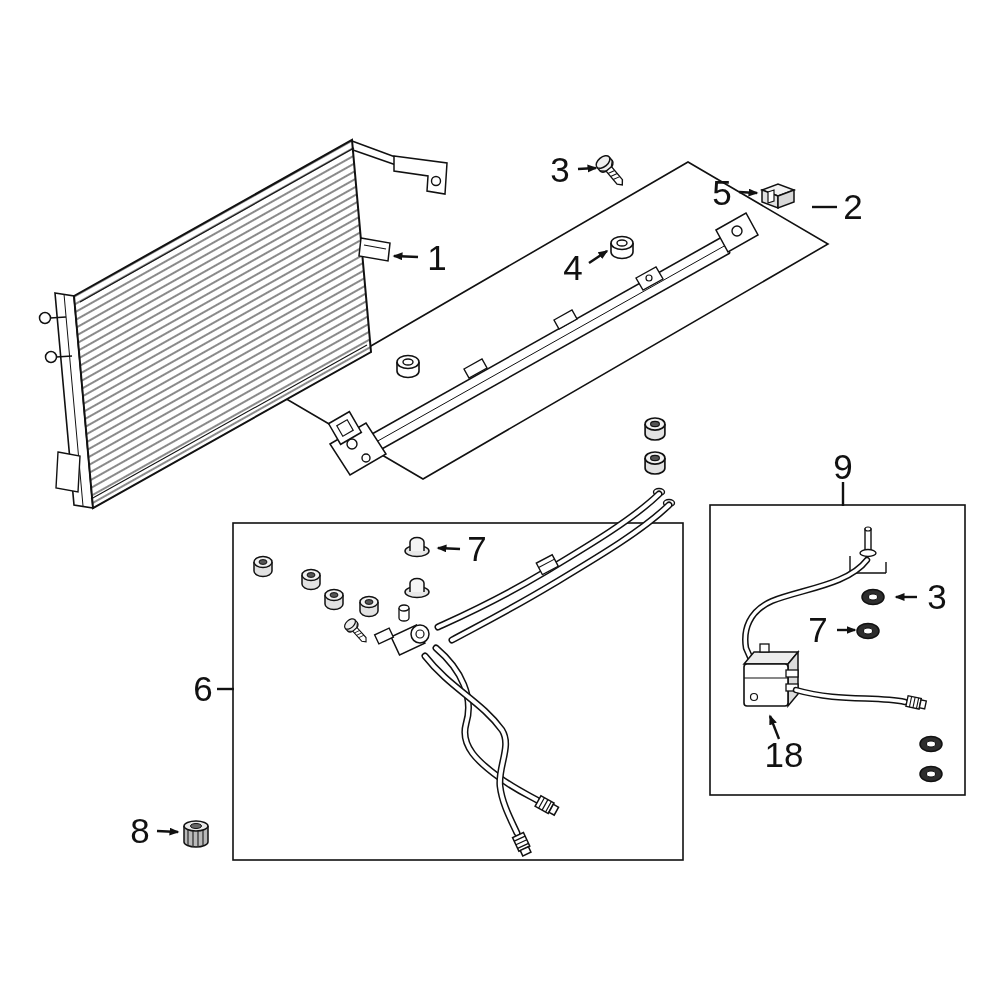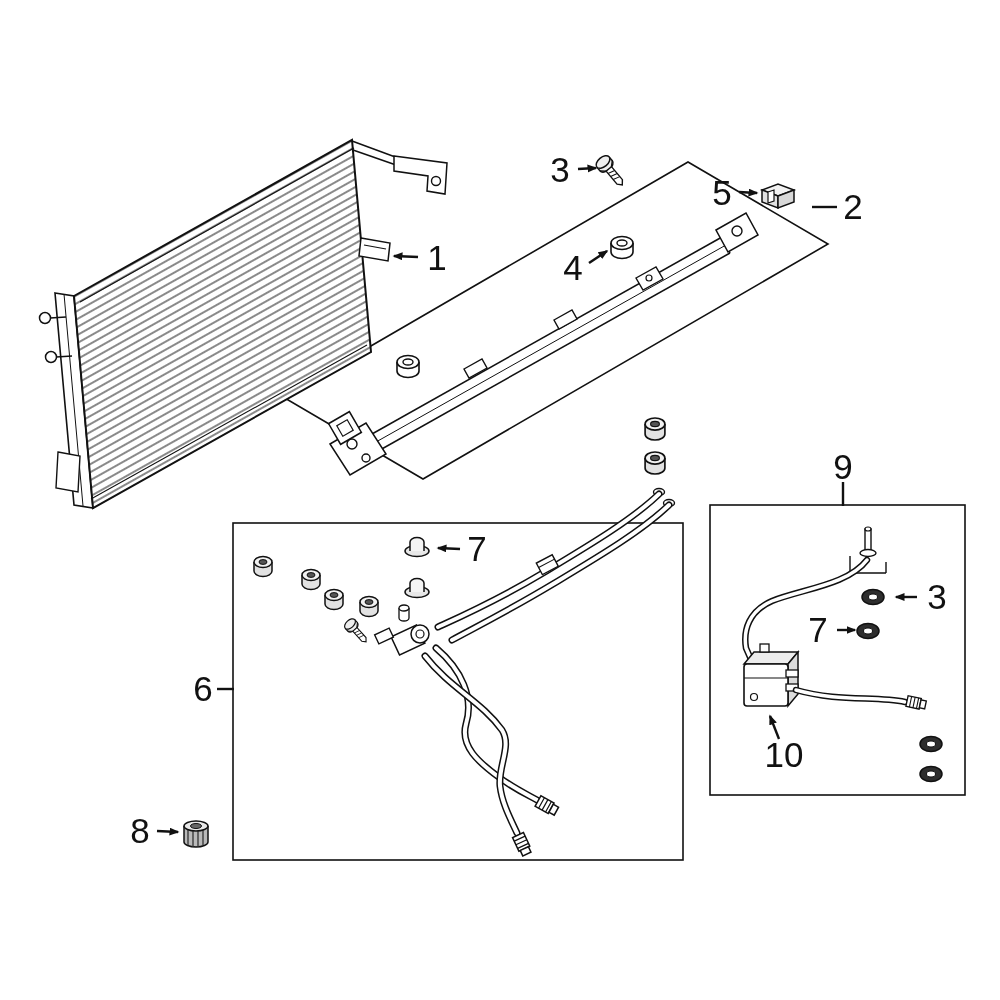--- a/index.html
+++ b/index.html
@@ -241,17 +241,17 @@
 
 <span class="callout" style="left:437px;top:258px">1</span>
 <span class="callout" style="left:853px;top:207px">2</span>
 <span class="callout" style="left:560px;top:170px">3</span>
 <span class="callout" style="left:573px;top:268px">4</span>
 <span class="callout" style="left:722px;top:193px">5</span>
 <span class="callout" style="left:203px;top:689px">6</span>
 <span class="callout" style="left:477px;top:549px">7</span>
 <span class="callout" style="left:140px;top:831px">8</span>
 <span class="callout" style="left:843px;top:467px">9</span>
-<span class="callout" style="left:784px;top:755px">10</span>
+<span class="callout" style="left:784px;top:755px">18</span>
 <span class="callout" style="left:818px;top:630px">7</span>
 <span class="callout" style="left:937px;top:597px">3</span>
 
 </div>
 
 </body></html>

